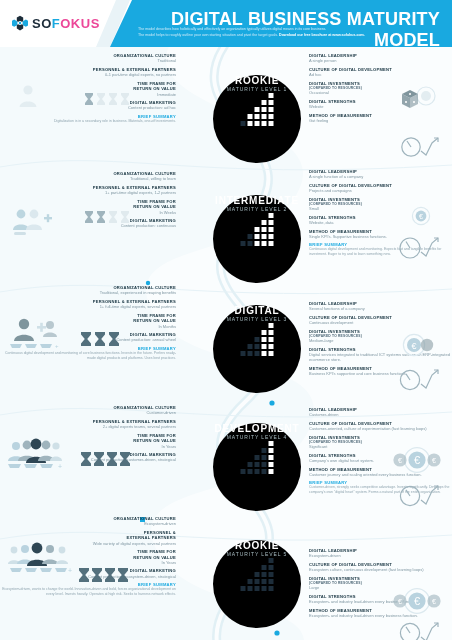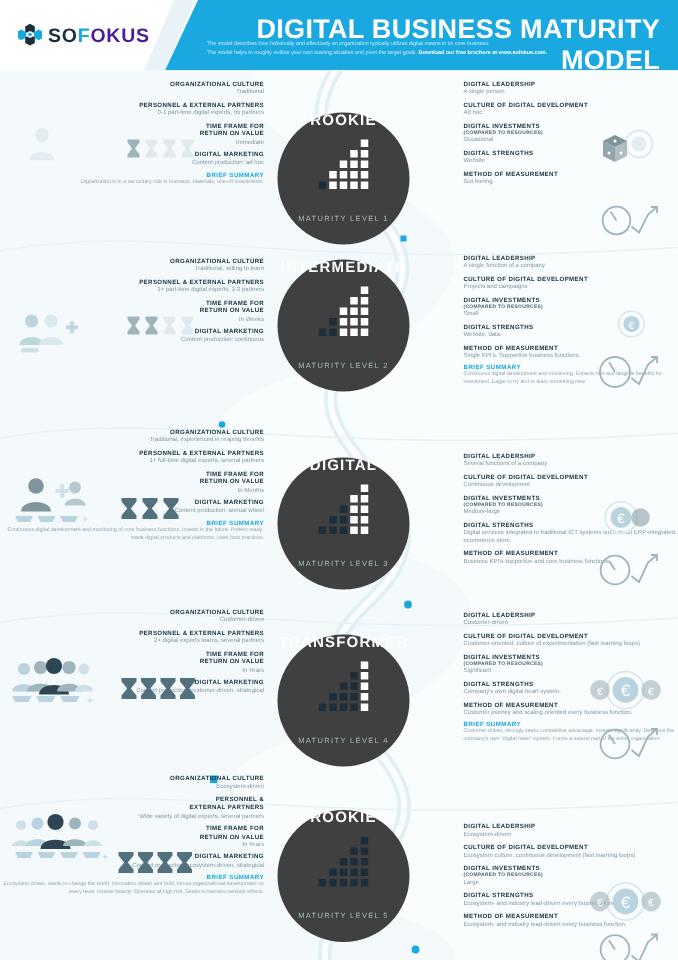--- a/index.html
+++ b/index.html
@@ -21,21 +21,21 @@
   .header-band-edge {
     position: absolute; top: 0; left: 96px; width: 34px; height: 47px;
     background: #e9f3f7;
     clip-path: polygon(20px 0, 34px 0, 14px 47px, 0 47px);
   }
   .logo-wrap { position: absolute; left: 12px; top: 15px; display: flex; align-items: center; gap: 4px; }
   .logo-mark { width: 16px; height: 16px; position: relative; }
   .logo-text { font-size: 13px; font-weight: bold; letter-spacing: .5px; }
   .logo-so { color: #1d2d3a; }
   .logo-f { color: #19a9e0; }
-  .logo-kus { color: #4c1d95; }
+  .logo-kus { color: #ec4899; }
   .header-title {
     position: absolute; left: 140px; top: 9px; width: 300px;
     color: #ffffff; font-size: 18px; font-weight: bold; letter-spacing: .2px;
     text-align: right;
   }
   .header-sub {
     position: absolute; left: 138px; top: 27px; width: 308px;
     color: #cdeaf8; font-size: 3.6px; line-height: 5.6px;
   }
   .header-sub b { color: #ffffff; }
@@ -58,23 +58,24 @@
   .fld-sub { font-size: 3.3px; font-weight: bold; color: #4c6675; letter-spacing: .2px; }
   .fld-v { font-size: 4px; color: #7f96a2; line-height: 5.3px; }
 
   .brief { margin-top: 3px; }
   .brief-h { font-size: 4.1px; font-weight: bold; color: #19a9e0; letter-spacing: .3px; }
   .brief-v { font-size: 3.5px; color: #90a5b0; line-height: 5px; }
 
   
   .circle {
     position: absolute; border-radius: 50%;
-    background: #404040;
-    display: flex; flex-direction: column; align-items: center; justify-content: space-between;
+    background: #000000;
+    display: flex; flex-direction: column; align-items: center; justify-content: flex-start;
     color: #ffffff;
+    margin-left: 28px;
   }
   .circle-name { font-size: 10px; font-weight: bold; letter-spacing: .8px; }
   .circle-sub { font-size: 5px; letter-spacing: .9px; color: #a8bcc2; margin-bottom: 14px; }
   .matrix { position: absolute; top: 16px; left: 50%; transform: translateX(-50%); }
   .matrix td { width: 5px; height: 5px; padding: 0; }
   .cell-on  { background: #1d2d3a; }
   .cell-off { background: #ffffff; }
   .cell-none{ background: transparent; }
 
   
@@ -322,21 +323,21 @@
           <path d="M1 1 h8 v2 l-3 4 l3 4 v2 h-8 v-2 l3 -4 l-3 -4 Z"></path>
           <path d="M13 1 h8 v2 l-3 4 l3 4 v2 h-8 v-2 l3 -4 l-3 -4 Z"></path>
         </g>
         <g fill="#e0eaee">
           <path d="M25 1 h8 v2 l-3 4 l3 4 v2 h-8 v-2 l3 -4 l-3 -4 Z"></path>
           <path d="M37 1 h8 v2 l-3 4 l3 4 v2 h-8 v-2 l3 -4 l-3 -4 Z"></path>
         </g>
       </svg>
     </span>
 
-    <div class="circle" style="left:185px;top:8px;width:88px;height:88px">
+    <div class="circle" style="left:185px;top:30px;width:88px;height:88px">
       <table class="matrix">
           <tbody>
         <tr>
               <td class="cell-none"></td>
               <td class="cell-none"></td>
               <td class="cell-none"></td>
               <td class="cell-none"></td>
               <td class="cell-off"></td>
             </tr>
         <tr>
@@ -658,21 +659,21 @@
             </tr>
         <tr>
               <td class="cell-on"></td>
               <td class="cell-on"></td>
               <td class="cell-on"></td>
               <td class="cell-on"></td>
               <td class="cell-off"></td>
             </tr>
       </tbody>
         </table>
-      <div class="circle-name">TRANSFORMER</div>
+      <div class="circle-name">DEVELOPMENT</div>
       <div class="circle-sub">MATURITY LEVEL 4</div>
     </div>
 
     <div class="col-right" style="top:6px">
       <div class="fld">
         <div class="fld-h">DIGITAL LEADERSHIP</div>
         <div class="fld-v">Customer-driven</div>
       </div>
       <div class="fld">
         <div class="fld-h">CULTURE OF DIGITAL DEVELOPMENT</div>

